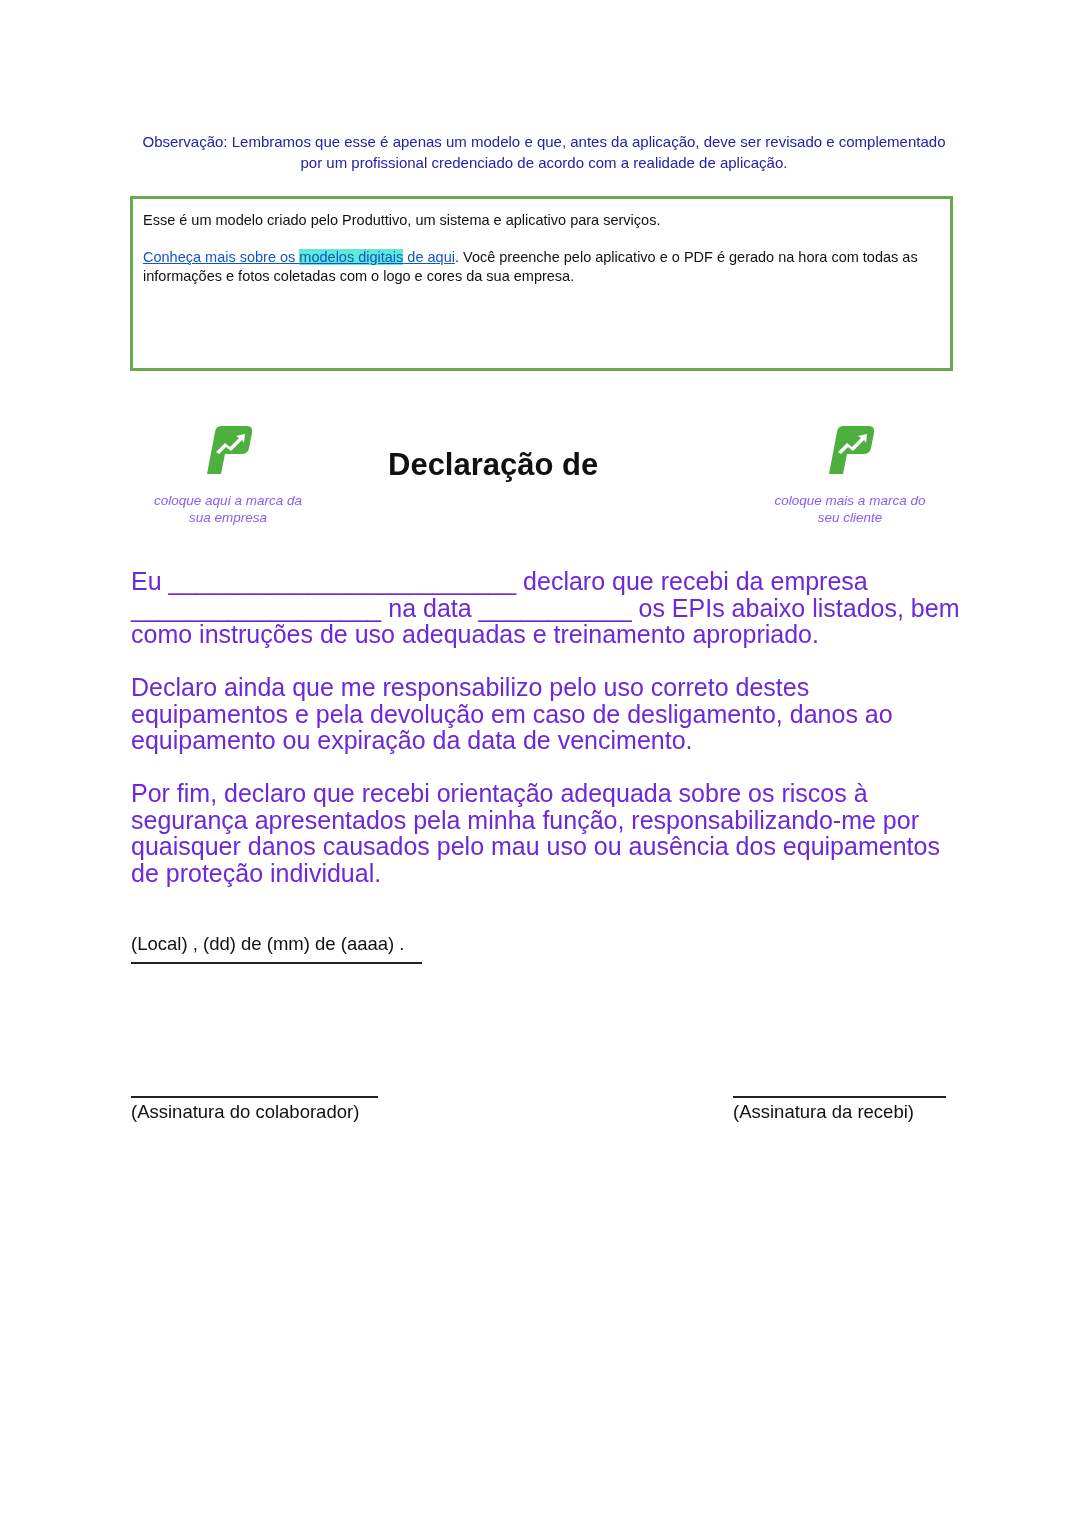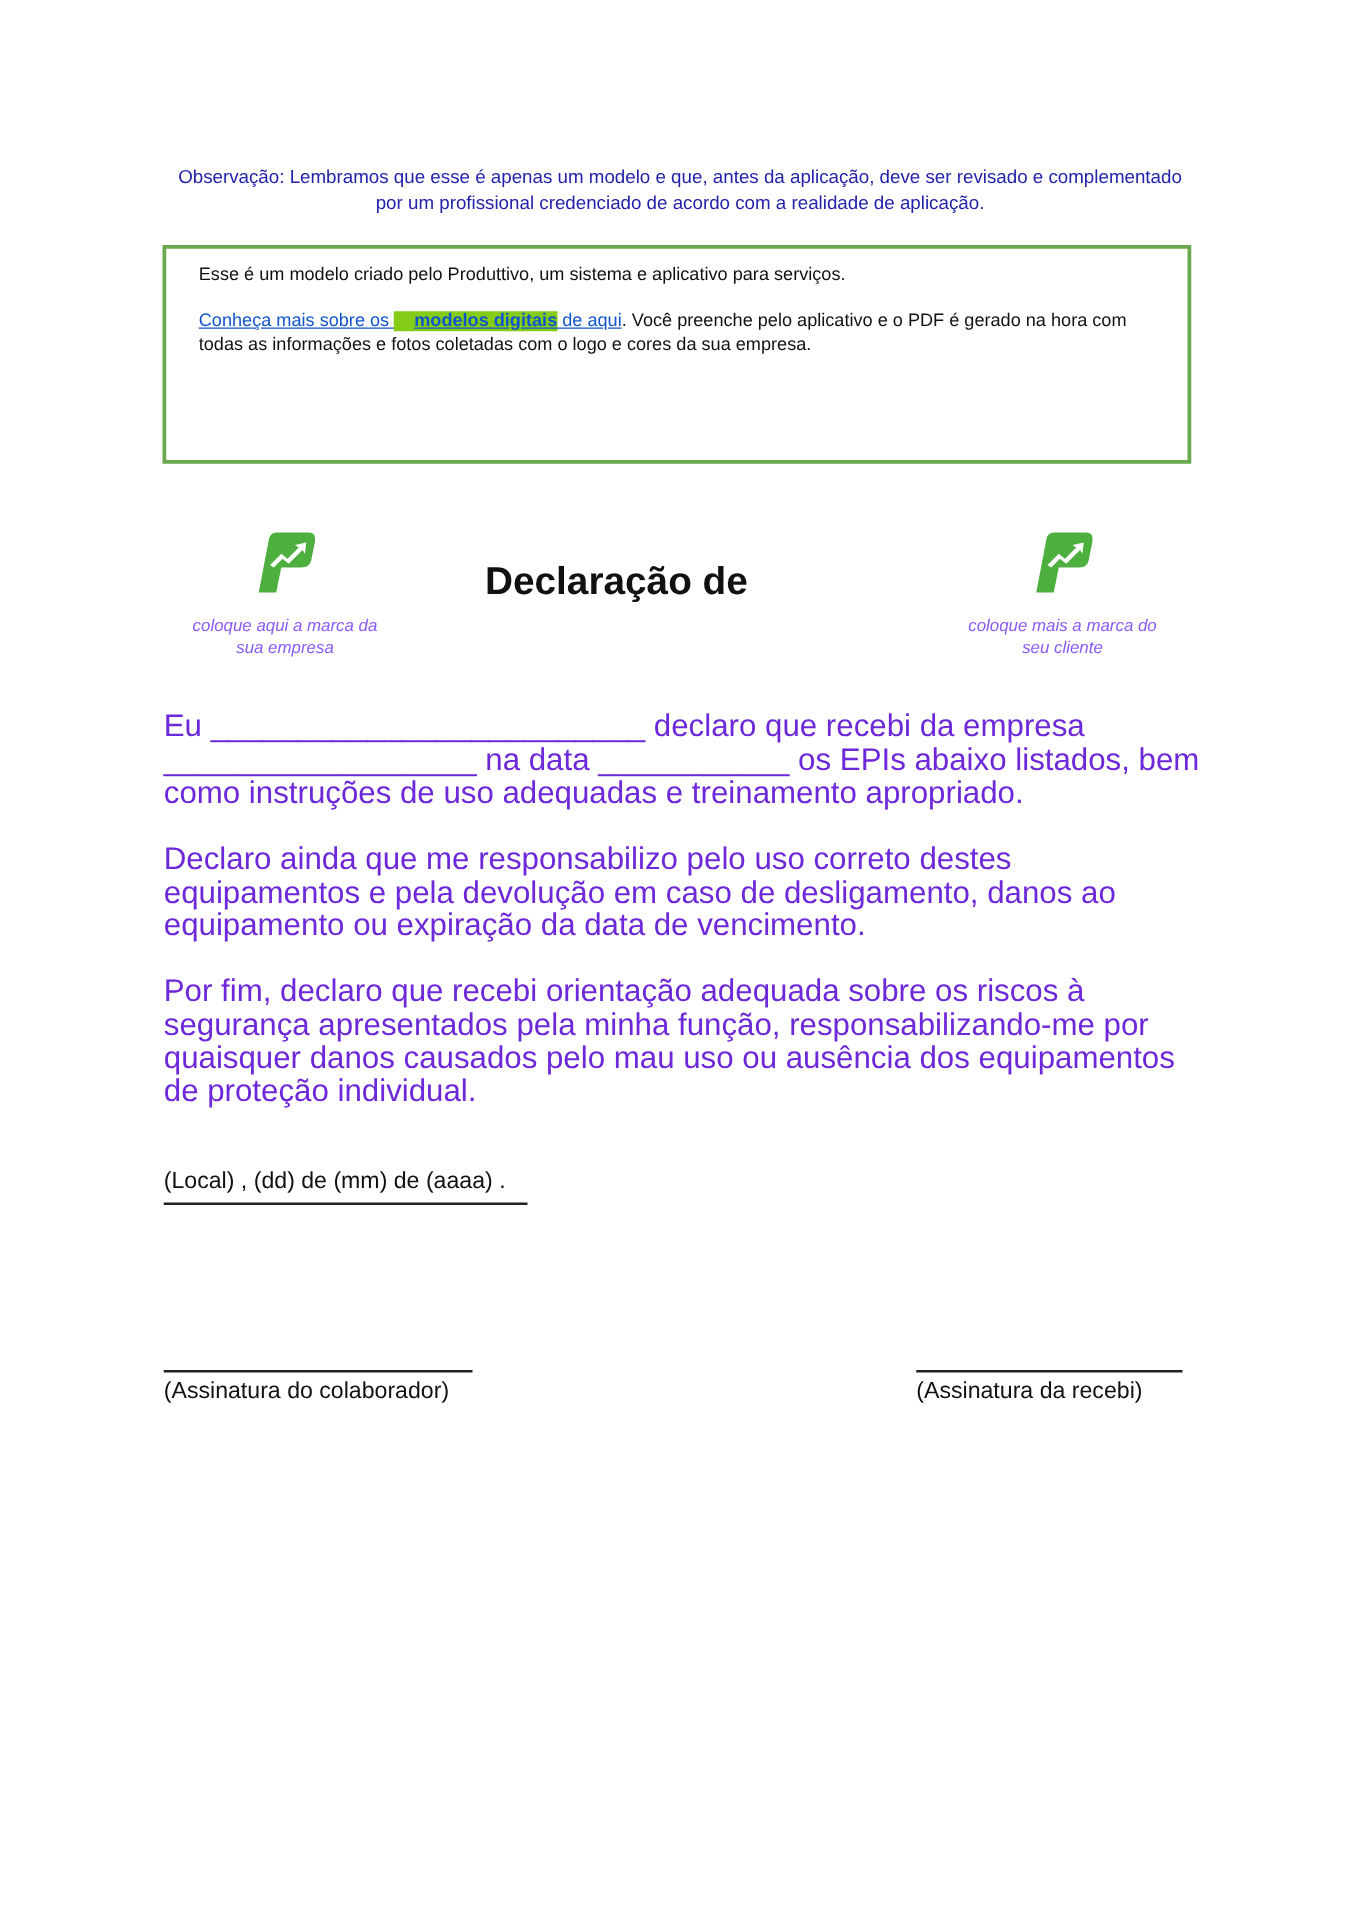--- a/index.html
+++ b/index.html
@@ -5,24 +5,24 @@
   html, body { margin: 0; padding: 0; background: #ffffff; }
   body { width: 1087px; height: 1536px; position: relative; overflow: hidden;
          font-family: "Liberation Sans", sans-serif; color: #1a1a1a; }
 
   .note { position: absolute; left: 140px; top: 131px; width: 808px; text-align: center;
           color: #2222aa; font-size: 15px; line-height: 21px; }
 
   .infobox { position: absolute; left: 130px; top: 196px; width: 823px; height: 175px;
              border: 3px solid #6aa84f; box-sizing: border-box; padding: 12px 10px 0 10px;
              font-size: 14.5px; line-height: 19px; color: #111; }
-  .infobox p { margin: 0 0 18px 16px; }
+  .infobox p { margin: 0 0 18px 0; }
   .infobox p:last-child { margin-bottom: 0; }
   .link { color: #1155cc; text-decoration: underline; }
-  .hl { background: #84cc16; color: #1155cc; font-weight: bold; padding-left: 16px; }
+  .hl { background: #5eead4; color: #1155cc; font-weight: normal; }
 
   .logo-block { position: absolute; width: 170px; text-align: center; }
   .logo-block .caption { color: #8b5cf6; font-style: italic; font-size: 13.5px; line-height: 17px; margin-top: 16px; }
   .logo-left { left: 143px; top: 424px; }
   .logo-right { left: 765px; top: 424px; }
   .logo-svg { display: block; margin: 0 auto; }
 
   .title { position: absolute; left: 388px; top: 446px; width: 300px; text-align: left;
            font-weight: bold; font-size: 31px; line-height: 38px; color: #111; }
 

